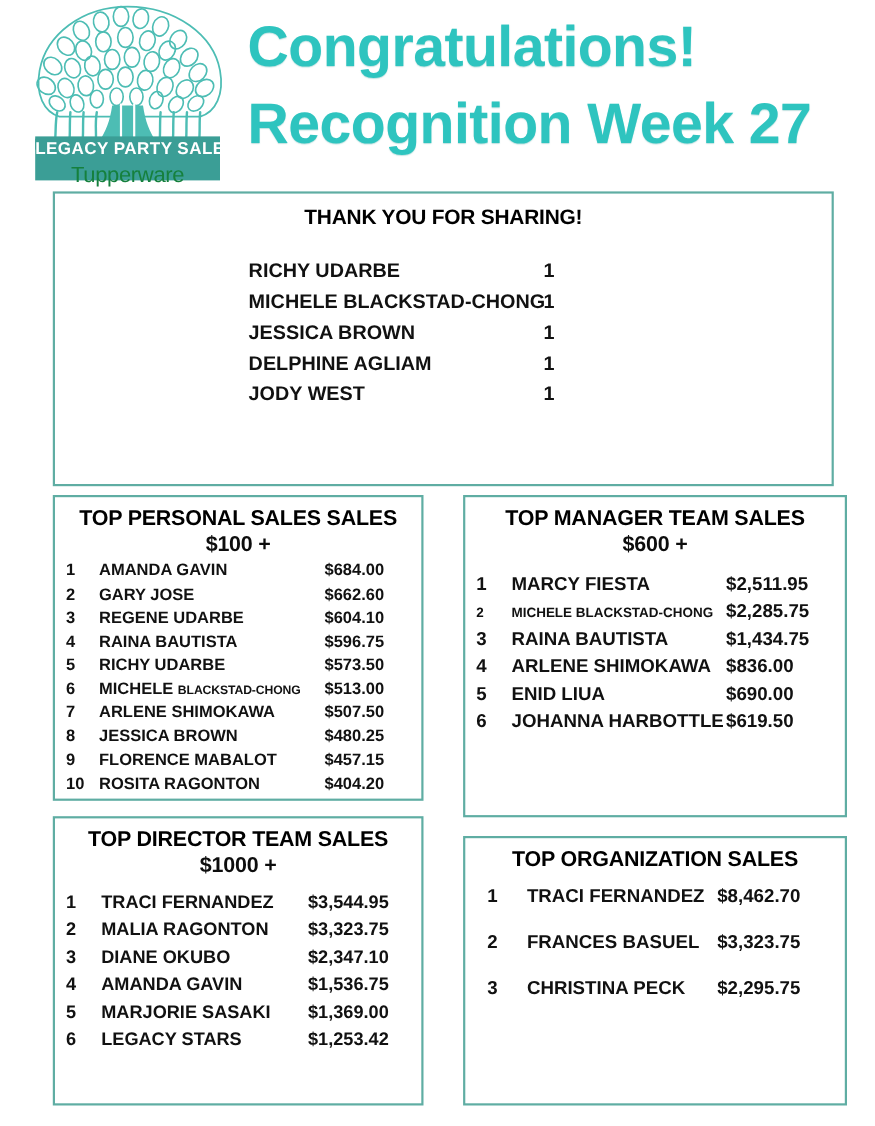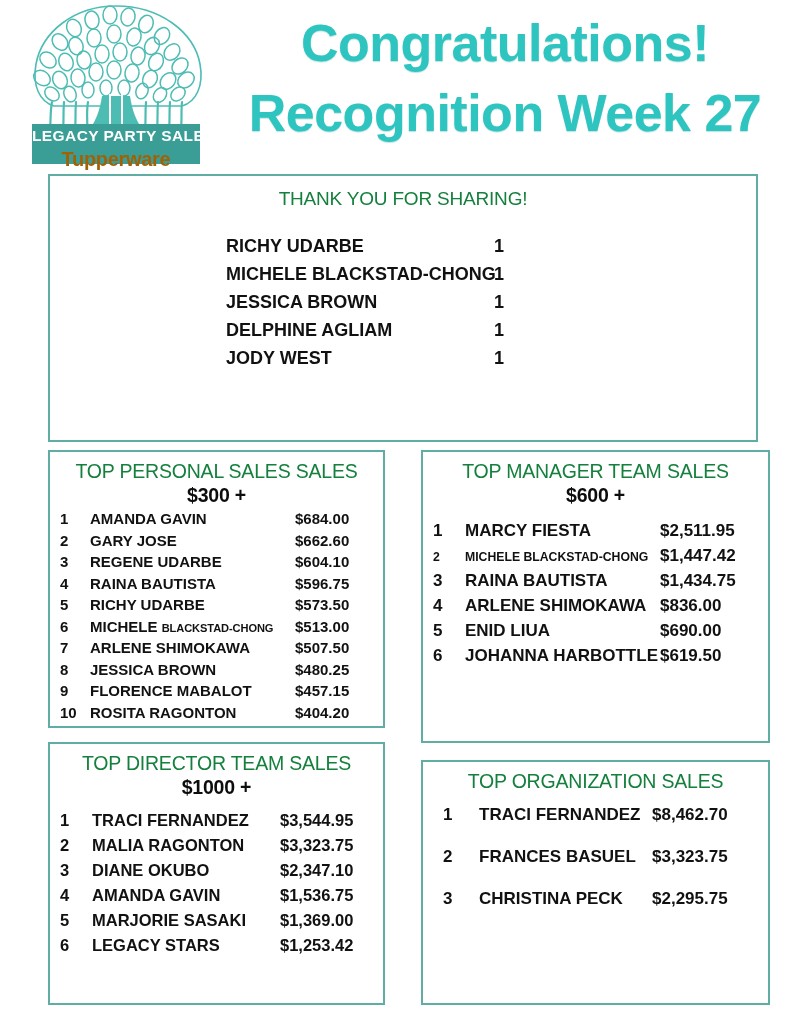--- a/index.html
+++ b/index.html
@@ -48,33 +48,33 @@
     text-align: center;
     line-height: 24px;
     white-space: nowrap;
   }
   #logo-brand {
     position: absolute;
     left: 18px;
     top: 146px;
     width: 168px;
     text-align: center;
-    color: #a16207;
+    color: #15803d;
     font-size: 20px;
-    font-weight: bold;
+    font-weight: normal;
     letter-spacing: -0.3px;
     white-space: nowrap;
   }
 
   #title-block {
     position: absolute;
     left: 225px;
     top: 8px;
     width: 560px;
-    text-align: center;
+    text-align: left;
   }
   .title-line {
     color: #2ec4bf;
     font-weight: bold;
     font-size: 52px;
     line-height: 70px;
     letter-spacing: -0.5px;
     white-space: nowrap;
     text-shadow: 0 1px 1px rgba(140,200,198,0.55);
   }
@@ -82,23 +82,23 @@
   
   .panel {
     position: absolute;
     box-sizing: border-box;
     border: 2px solid #5fada3;
     background: #ffffff;
   }
 
   .panel-title {
     text-align: center;
-    font-weight: normal;
+    font-weight: bold;
     font-size: 20px;
-    color: #15803d;
+    color: #000000;
     letter-spacing: -0.2px;
     white-space: nowrap;
   }
   .panel-sub {
     text-align: center;
     font-weight: bold;
     font-size: 20px;
     color: #0d0d0d;
     letter-spacing: -0.2px;
     white-space: nowrap;
@@ -327,21 +327,21 @@
       </div>
       <div class="thanks-row">
         <span class="thanks-name">JODY WEST</span>
         <span class="thanks-count">1</span>
       </div>
     </div>
 </div>
 
 <div class="panel" id="panel-personal">
   <div class="panel-title">TOP PERSONAL SALES SALES</div>
-  <div class="panel-sub">$300 +</div>
+  <div class="panel-sub">$100 +</div>
   <div class="rank-list">
       <div class="rank-row">
         <span class="rank-num">1</span>
         <span class="rank-name">AMANDA GAVIN</span>
         <span class="rank-amt">$684.00</span>
       </div>
       <div class="rank-row">
         <span class="rank-num">2</span>
         <span class="rank-name">GARY JOSE</span>
         <span class="rank-amt">$662.60</span>
@@ -394,21 +394,21 @@
   <div class="panel-sub">$600 +</div>
   <div class="rank-list">
       <div class="rank-row">
         <span class="rank-num">1</span>
         <span class="rank-name">MARCY FIESTA</span>
         <span class="rank-amt">$2,511.95</span>
       </div>
       <div class="rank-row row-small">
         <span class="rank-num">2</span>
         <span class="rank-name">MICHELE BLACKSTAD-CHONG</span>
-        <span class="rank-amt">$1,447.42</span>
+        <span class="rank-amt">$2,285.75</span>
       </div>
       <div class="rank-row">
         <span class="rank-num">3</span>
         <span class="rank-name">RAINA BAUTISTA</span>
         <span class="rank-amt">$1,434.75</span>
       </div>
       <div class="rank-row">
         <span class="rank-num">4</span>
         <span class="rank-name">ARLENE SHIMOKAWA</span>
         <span class="rank-amt">$836.00</span>

